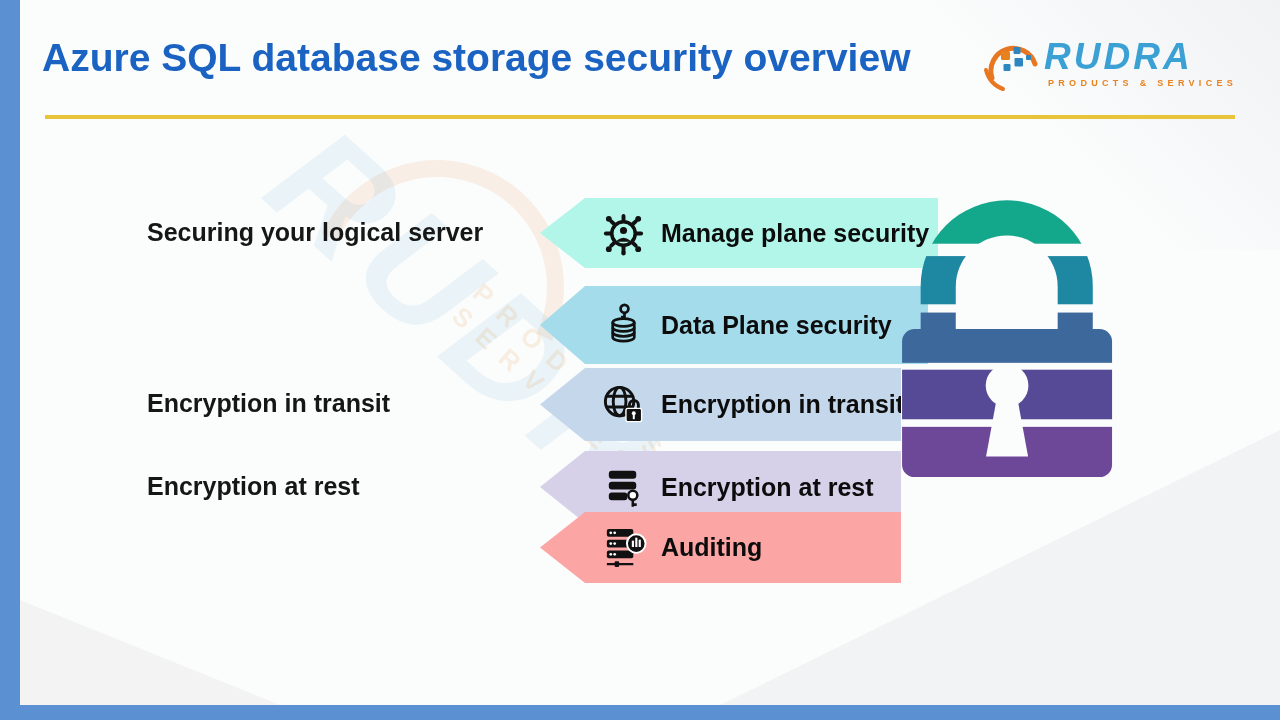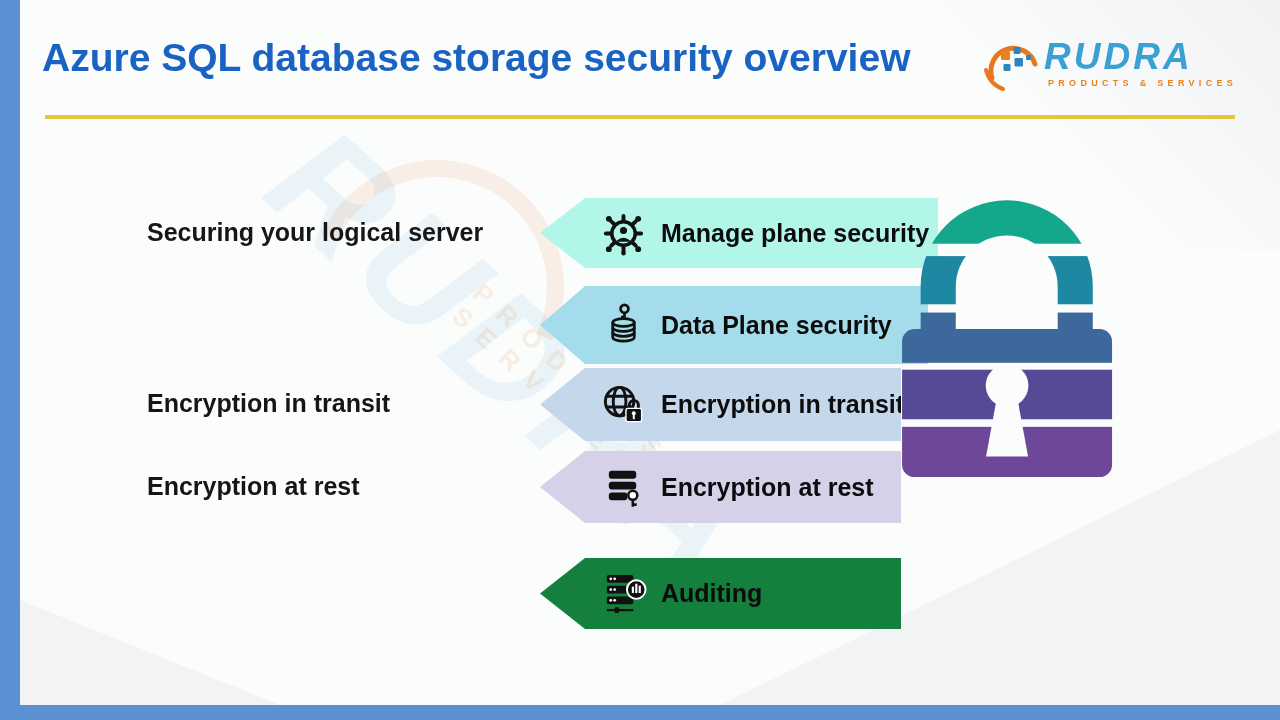--- a/index.html
+++ b/index.html
@@ -151,21 +151,21 @@
       </g>
       <g stroke="#111" stroke-width="2.6" fill="none">
         <circle cx="33.5" cy="32" r="4.6" fill="#fff"></circle>
         <path d="M33.5 36.6 v7"></path>
           <path d="M33.5 41.5 h4"></path>
       </g>
     </svg>
     <span class="ribbon-text">Encryption at rest</span>
   </div>
 
-  <div class="ribbon" style="top: 558px; width: 361px; height: 71px; background: #15803d;">
+  <div class="ribbon" style="top: 512px; width: 361px; height: 71px; background: #fca5a5;">
     <svg class="ribbon-icon" viewBox="0 0 48 48">
       <g fill="#111">
         <rect x="7" y="5" width="27" height="8" rx="2"></rect>
         <rect x="7" y="16" width="27" height="8" rx="2"></rect>
         <rect x="7" y="27" width="27" height="8" rx="2"></rect>
       </g>
       <g fill="#fff">
         <circle cx="11" cy="9" r="1.4"></circle>
           <circle cx="15" cy="9" r="1.4"></circle>
         <circle cx="11" cy="20" r="1.4"></circle>

